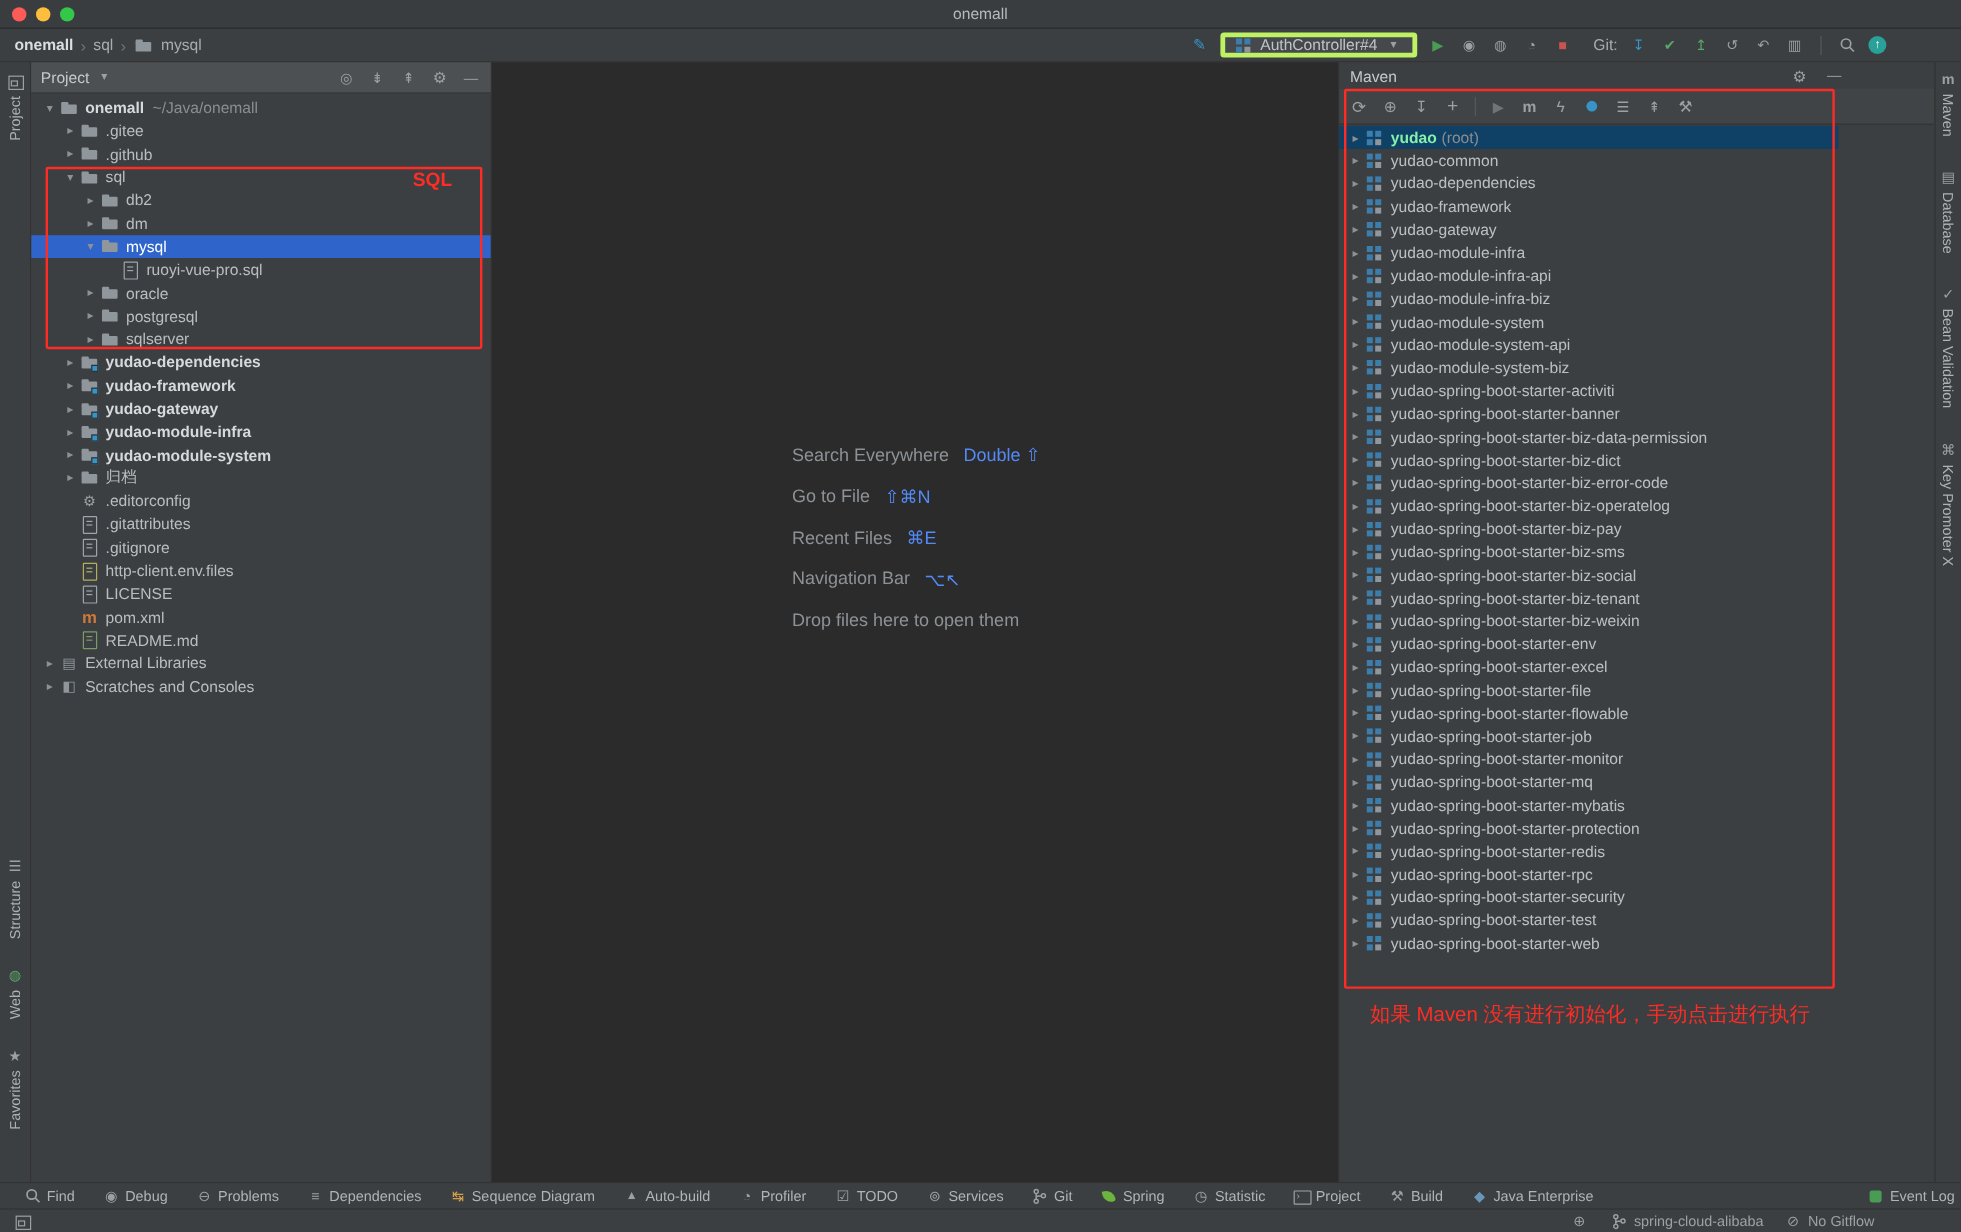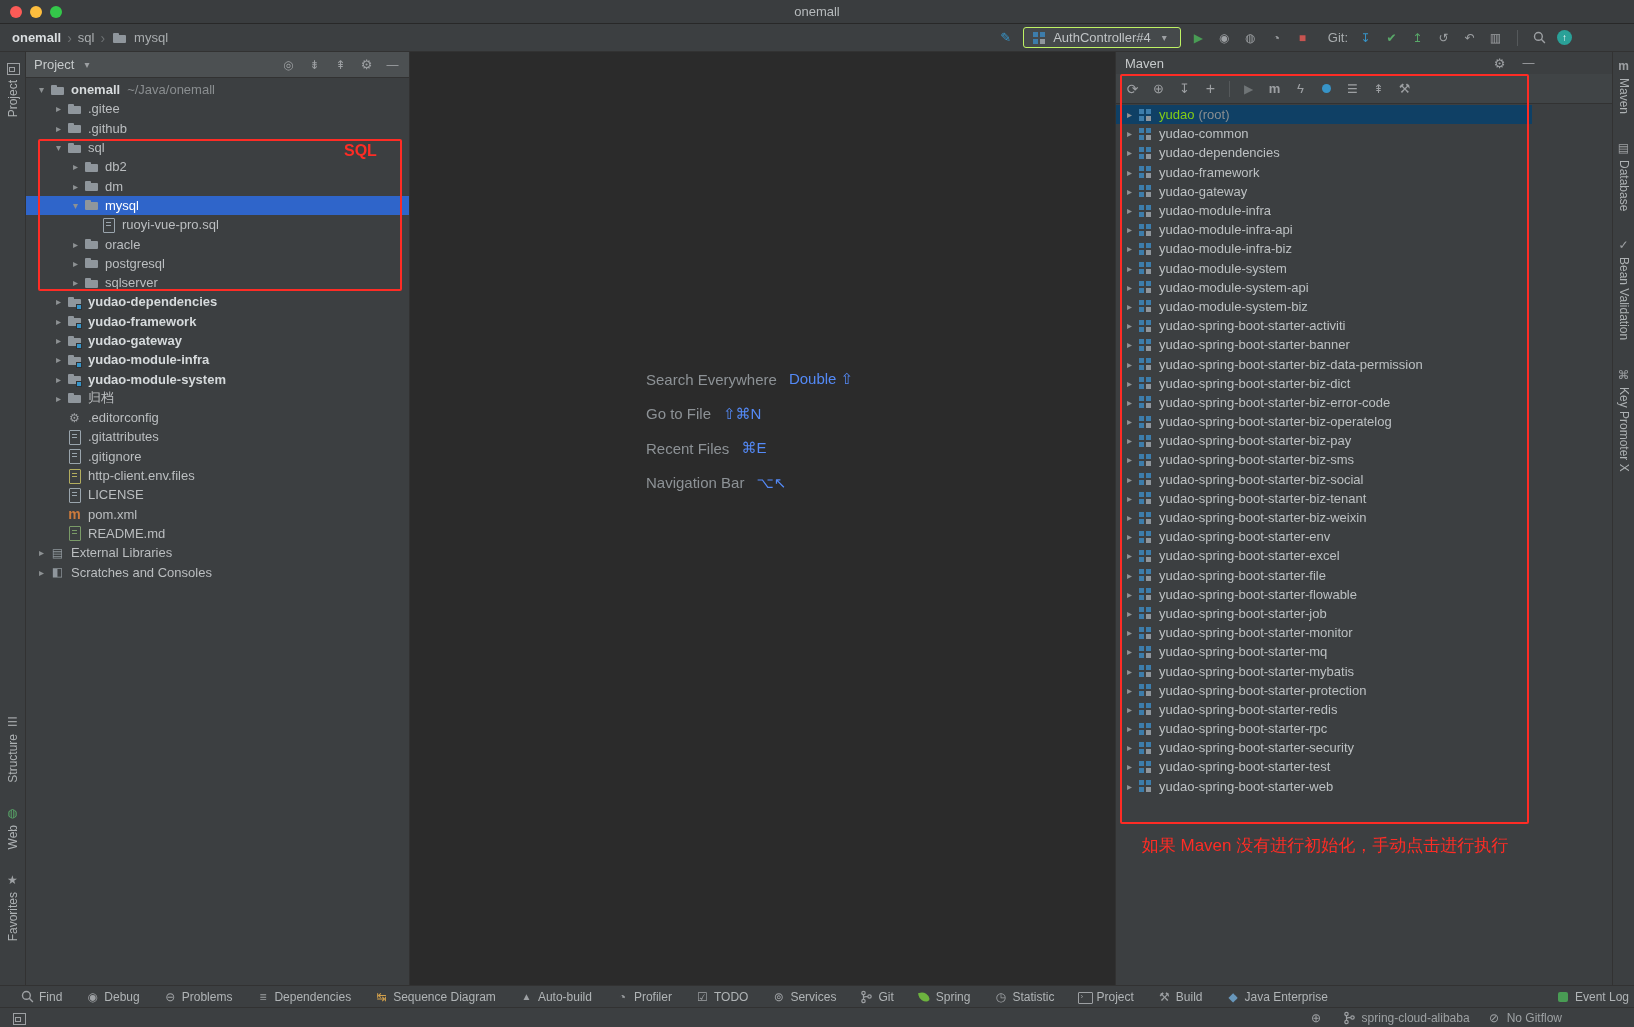--- a/index.html
+++ b/index.html
@@ -13,21 +13,21 @@
   .tl.red{background:#fc5b57}.tl.yellow{background:#fdbe3e}.tl.green{background:#34c84a}
   #titlebar .title{position:absolute;left:0;right:0;text-align:center;color:#b6babc;pointer-events:none;}
 
   
   #navbar{position:absolute;top:24px;left:0;right:0;height:28px;display:flex;align-items:center;background:#3c3f41;border-bottom:1px solid #323232;padding:0 8px;}
   #breadcrumbs{display:flex;align-items:center;gap:6px;padding-left:4px;}
   .bc-item{color:#a9adaf;}
   .bc-item.bold{color:#dadee0;font-weight:700;}
   .bc-sep{color:#6e7274;font-size:14px;}
   #nav-actions{margin-left:auto;display:flex;align-items:center;gap:9px;margin-right:54px;}
-  .run-combo{display:flex;align-items:center;gap:5px;border:1px solid #bef264;border-radius:3px;height:21px;padding:0 7px;background:#45494b;color:#c0c4c6;}
+  .run-combo{display:flex;align-items:center;gap:5px;border:4px solid #bef264;border-radius:3px;height:21px;padding:0 7px;background:#45494b;color:#c0c4c6;}
   .combo-caret{color:#9da0a3;font-size:10px;}
   .git-label{color:#a9adaf;margin-left:8px;}
   .vsep{width:1px;height:16px;background:#55595b;margin:0 4px;flex:none;}
 
   
   #left-stripe{position:absolute;left:0;top:52px;width:26px;bottom:42px;background:#3c3f41;border-right:1px solid #323232;}
   #right-stripe{position:absolute;right:0;top:52px;width:22px;bottom:42px;background:#3c3f41;border-left:1px solid #323232;display:flex;flex-direction:column;align-items:center;gap:26px;padding-top:6px;}
   .stripe-top{position:absolute;top:8px;left:0;right:0;display:flex;flex-direction:column;align-items:center;gap:14px;}
   .stripe-bottom{position:absolute;bottom:44px;left:0;right:0;display:flex;flex-direction:column;align-items:center;gap:22px;}
   .vtab{display:flex;flex-direction:column;align-items:center;gap:4px;color:#aeb2b4;font-size:12px;}
@@ -43,36 +43,36 @@
   .tree-row{height:19.3px;display:flex;align-items:center;white-space:nowrap;padding-left:4px;}
   .tree-row .lab{margin-left:2px;}
   .tree-row.bold .lab{font-weight:700;color:#d6dadc;}
   .tree-row.selected{background:var(--selection-blue,#2f65ca);}
   .tree-row.selected .lab{color:#ffffff;}
   .chev{width:15px;text-align:center;color:#8d9193;font-size:10px;flex:none;}
   .hint{color:#8a8e90;margin-left:7px;font-weight:400;}
 
   
   #editor{position:absolute;left:410px;top:52px;width:705px;bottom:42px;background:#2b2b2b;}
-  #shortcuts{position:absolute;left:236px;top:310px;}
+  #shortcuts{position:absolute;left:250px;top:310px;}
   .sc-row{height:34.5px;display:flex;align-items:center;font-size:15px;}
   .sc-label{color:#8d9296;}
   .sc-keys{color:var(--shortcut-key-blue,#548af7);margin-left:12px;}
 
   
   #maven-panel{position:absolute;left:1115px;top:52px;width:497px;bottom:42px;background:#3c3f41;border-left:1px solid #323232;}
   .mvn-header{height:22px;display:flex;align-items:center;padding:0 9px;color:#c6cacb;}
   .mvn-header-icons{margin-left:auto;display:flex;gap:12px;margin-right:66px;align-items:center;}
   #maven-toolbar{height:30px;display:flex;align-items:center;padding:0 5px;gap:3px;background:#404446;border-bottom:1px solid #323232;}
   .tbtn{width:23px;height:20px;display:flex;align-items:center;justify-content:center;border-radius:3px;}
   #maven-tree{position:absolute;top:53px;left:0;width:416px;}
   .mvn-row{height:19.2px;display:flex;align-items:center;white-space:nowrap;padding-left:6px;}
   .mvn-row .m-lab{margin-left:2px;color:#bcc0c2;}
   .mvn-row.selected{background:var(--maven-selection-blue,#0f4065);}
-  .mvn-row.selected .m-lab{color:#84cc16;font-weight:400;}
+  .mvn-row.selected .m-lab{color:#86efac;font-weight:700;}
   .m-suffix{color:#8a8e90;margin-left:4px;}
   #maven-annotation{position:absolute;top:782px;left:4px;width:410px;text-align:center;color:var(--annotation-red,#fe2c25);font-size:17px;z-index:41;}
 
   
   .anno-rect{position:absolute;border:2px solid var(--annotation-red,#fe2c25);border-radius:2px;pointer-events:none;z-index:40;}
   #anno-sql-box{left:12px;top:87px;width:364px;height:152px;}
   #anno-sql-label{position:absolute;left:318px;top:90px;color:var(--annotation-red,#fe2c25);font-size:16px;font-weight:600;z-index:41;}
   #anno-maven-box{left:4px;top:22px;width:409px;height:750px;}
 
   
@@ -379,20 +379,23 @@
           <span class="sc-keys">⇧⌘N</span>
         </div>
         <div class="sc-row">
           <span class="sc-label">Recent Files</span>
           <span class="sc-keys">⌘E</span>
         </div>
         <div class="sc-row">
           <span class="sc-label">Navigation Bar</span>
           <span class="sc-keys">⌥↖</span>
         </div>
+        <div class="sc-row">
+          <span class="sc-label">Drop files here to open them</span>
+        </div>
       </div>
   </div>
 
   <div id="maven-panel">
     <div class="mvn-header">
       <span>Maven</span>
       <div class="mvn-header-icons" id="mvn-header-icons">
           <span class="ic" style="color: rgb(157, 160, 163); font-size: 13px;">⚙</span>
           <span class="ic" style="color: rgb(157, 160, 163);">—</span>
         </div>

